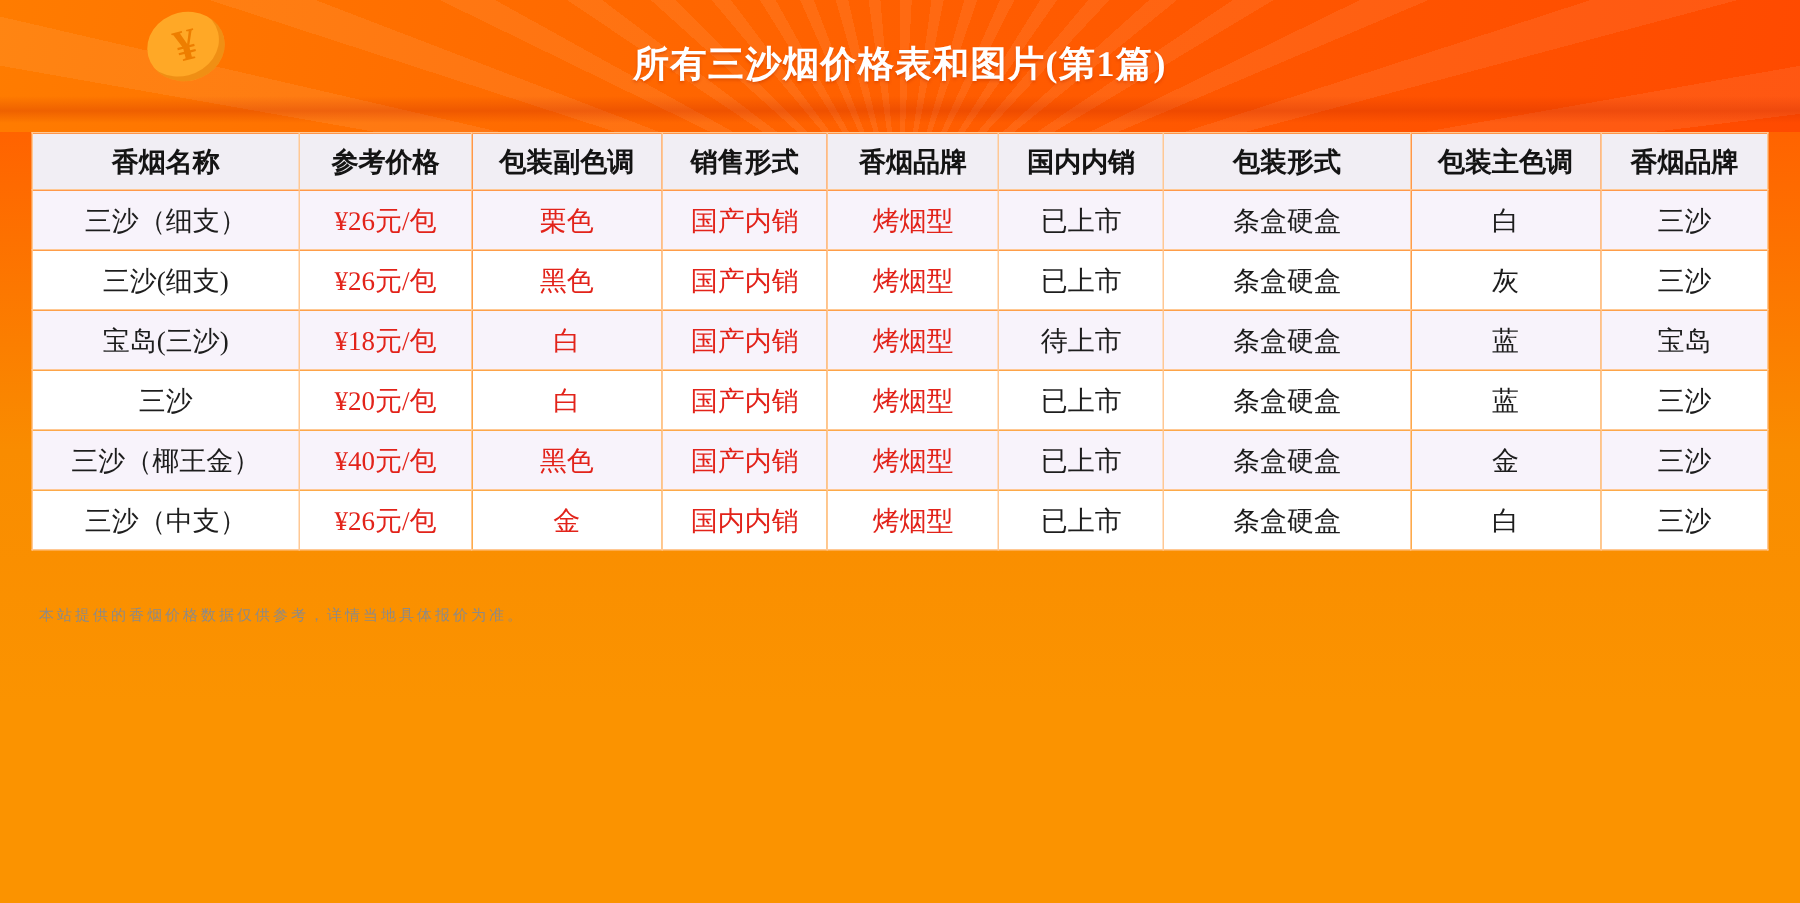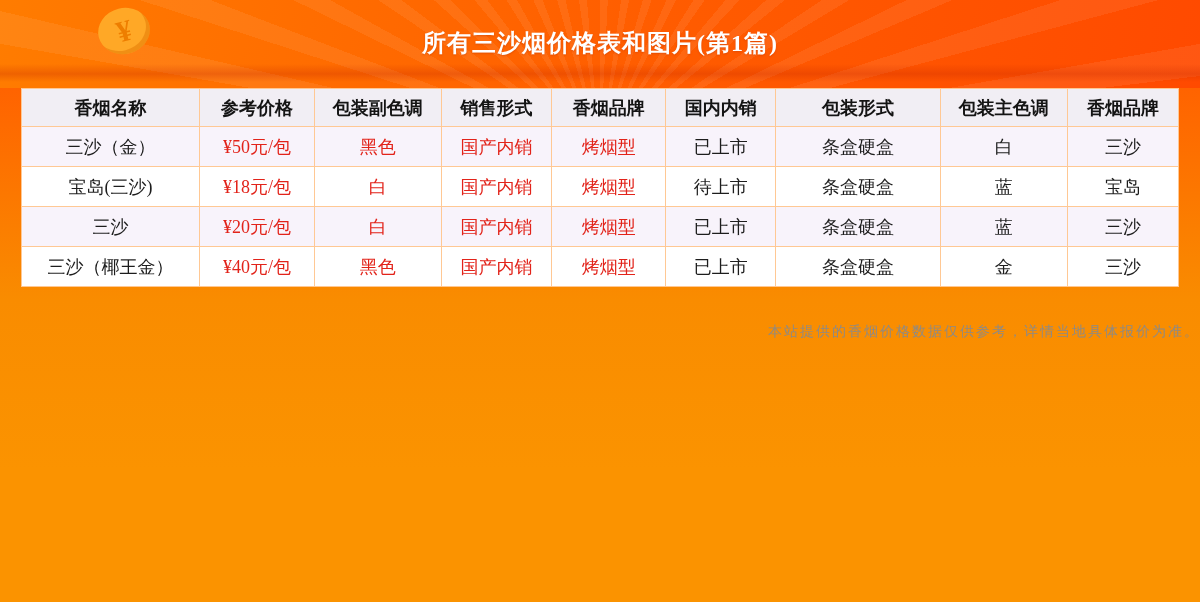--- a/index.html
+++ b/index.html
@@ -43,22 +43,22 @@
   thead th { height:38px; background:#f1eef4; color:#141414; font-weight:bold; }
   tbody td { height:40px; color:#1d1d1d; }
   tbody tr:nth-child(odd)  td { background:#f8f3fb; }
   tbody tr:nth-child(even) td { background:#ffffff; }
   tbody td:nth-child(2), tbody td:nth-child(3),
   tbody td:nth-child(4), tbody td:nth-child(5) { color:#e2231a; }
   col.c1{width:15.4%} col.c2{width:9.9%} col.c3{width:11.0%}
   col.c4{width:9.5%}  col.c5{width:9.9%} col.c6{width:9.5%}
   col.c7{width:14.2%} col.c8{width:11.0%} col.c9{width:9.6%}
   .footer {
-    margin-top:36px; text-align:right;
-    color:#8e8a84; font-size:14px; letter-spacing:2px;padding-left:26px;
+    margin-top:36px; text-align:left;
+    color:#8e8a84; font-size:10px; letter-spacing:2px;padding-left:26px;
   }
 </style>
 </head>
 <body>
 
 <div class="header">
   <div class="rays"></div>
   <div class="coin">
     <span>¥</span>
   </div>
@@ -86,28 +86,39 @@
           <th>销售形式</th>
           <th>香烟品牌</th>
           <th>国内内销</th>
           <th>包装形式</th>
           <th>包装主色调</th>
           <th>香烟品牌</th>
         </tr>
     </thead>
     <tbody id="body-rows">
         <tr>
-          <td>三沙（金）</td>
-          <td>¥50元/包</td>
+          <td>三沙（细支）</td>
+          <td>¥26元/包</td>
+          <td>栗色</td>
+          <td>国产内销</td>
+          <td>烤烟型</td>
+          <td>已上市</td>
+          <td>条盒硬盒</td>
+          <td>白</td>
+          <td>三沙</td>
+        </tr>
+        <tr>
+          <td>三沙(细支)</td>
+          <td>¥26元/包</td>
           <td>黑色</td>
           <td>国产内销</td>
           <td>烤烟型</td>
           <td>已上市</td>
           <td>条盒硬盒</td>
-          <td>白</td>
+          <td>灰</td>
           <td>三沙</td>
         </tr>
         <tr>
           <td>宝岛(三沙)</td>
           <td>¥18元/包</td>
           <td>白</td>
           <td>国产内销</td>
           <td>烤烟型</td>
           <td>待上市</td>
           <td>条盒硬盒</td>
@@ -129,17 +140,28 @@
           <td>三沙（椰王金）</td>
           <td>¥40元/包</td>
           <td>黑色</td>
           <td>国产内销</td>
           <td>烤烟型</td>
           <td>已上市</td>
           <td>条盒硬盒</td>
           <td>金</td>
           <td>三沙</td>
         </tr>
+        <tr>
+          <td>三沙（中支）</td>
+          <td>¥26元/包</td>
+          <td>金</td>
+          <td>国内内销</td>
+          <td>烤烟型</td>
+          <td>已上市</td>
+          <td>条盒硬盒</td>
+          <td>白</td>
+          <td>三沙</td>
+        </tr>
       </tbody>
   </table>
 </div>
 
 <div class="footer">本站提供的香烟价格数据仅供参考，详情当地具体报价为准。</div>
 
 </body></html>

